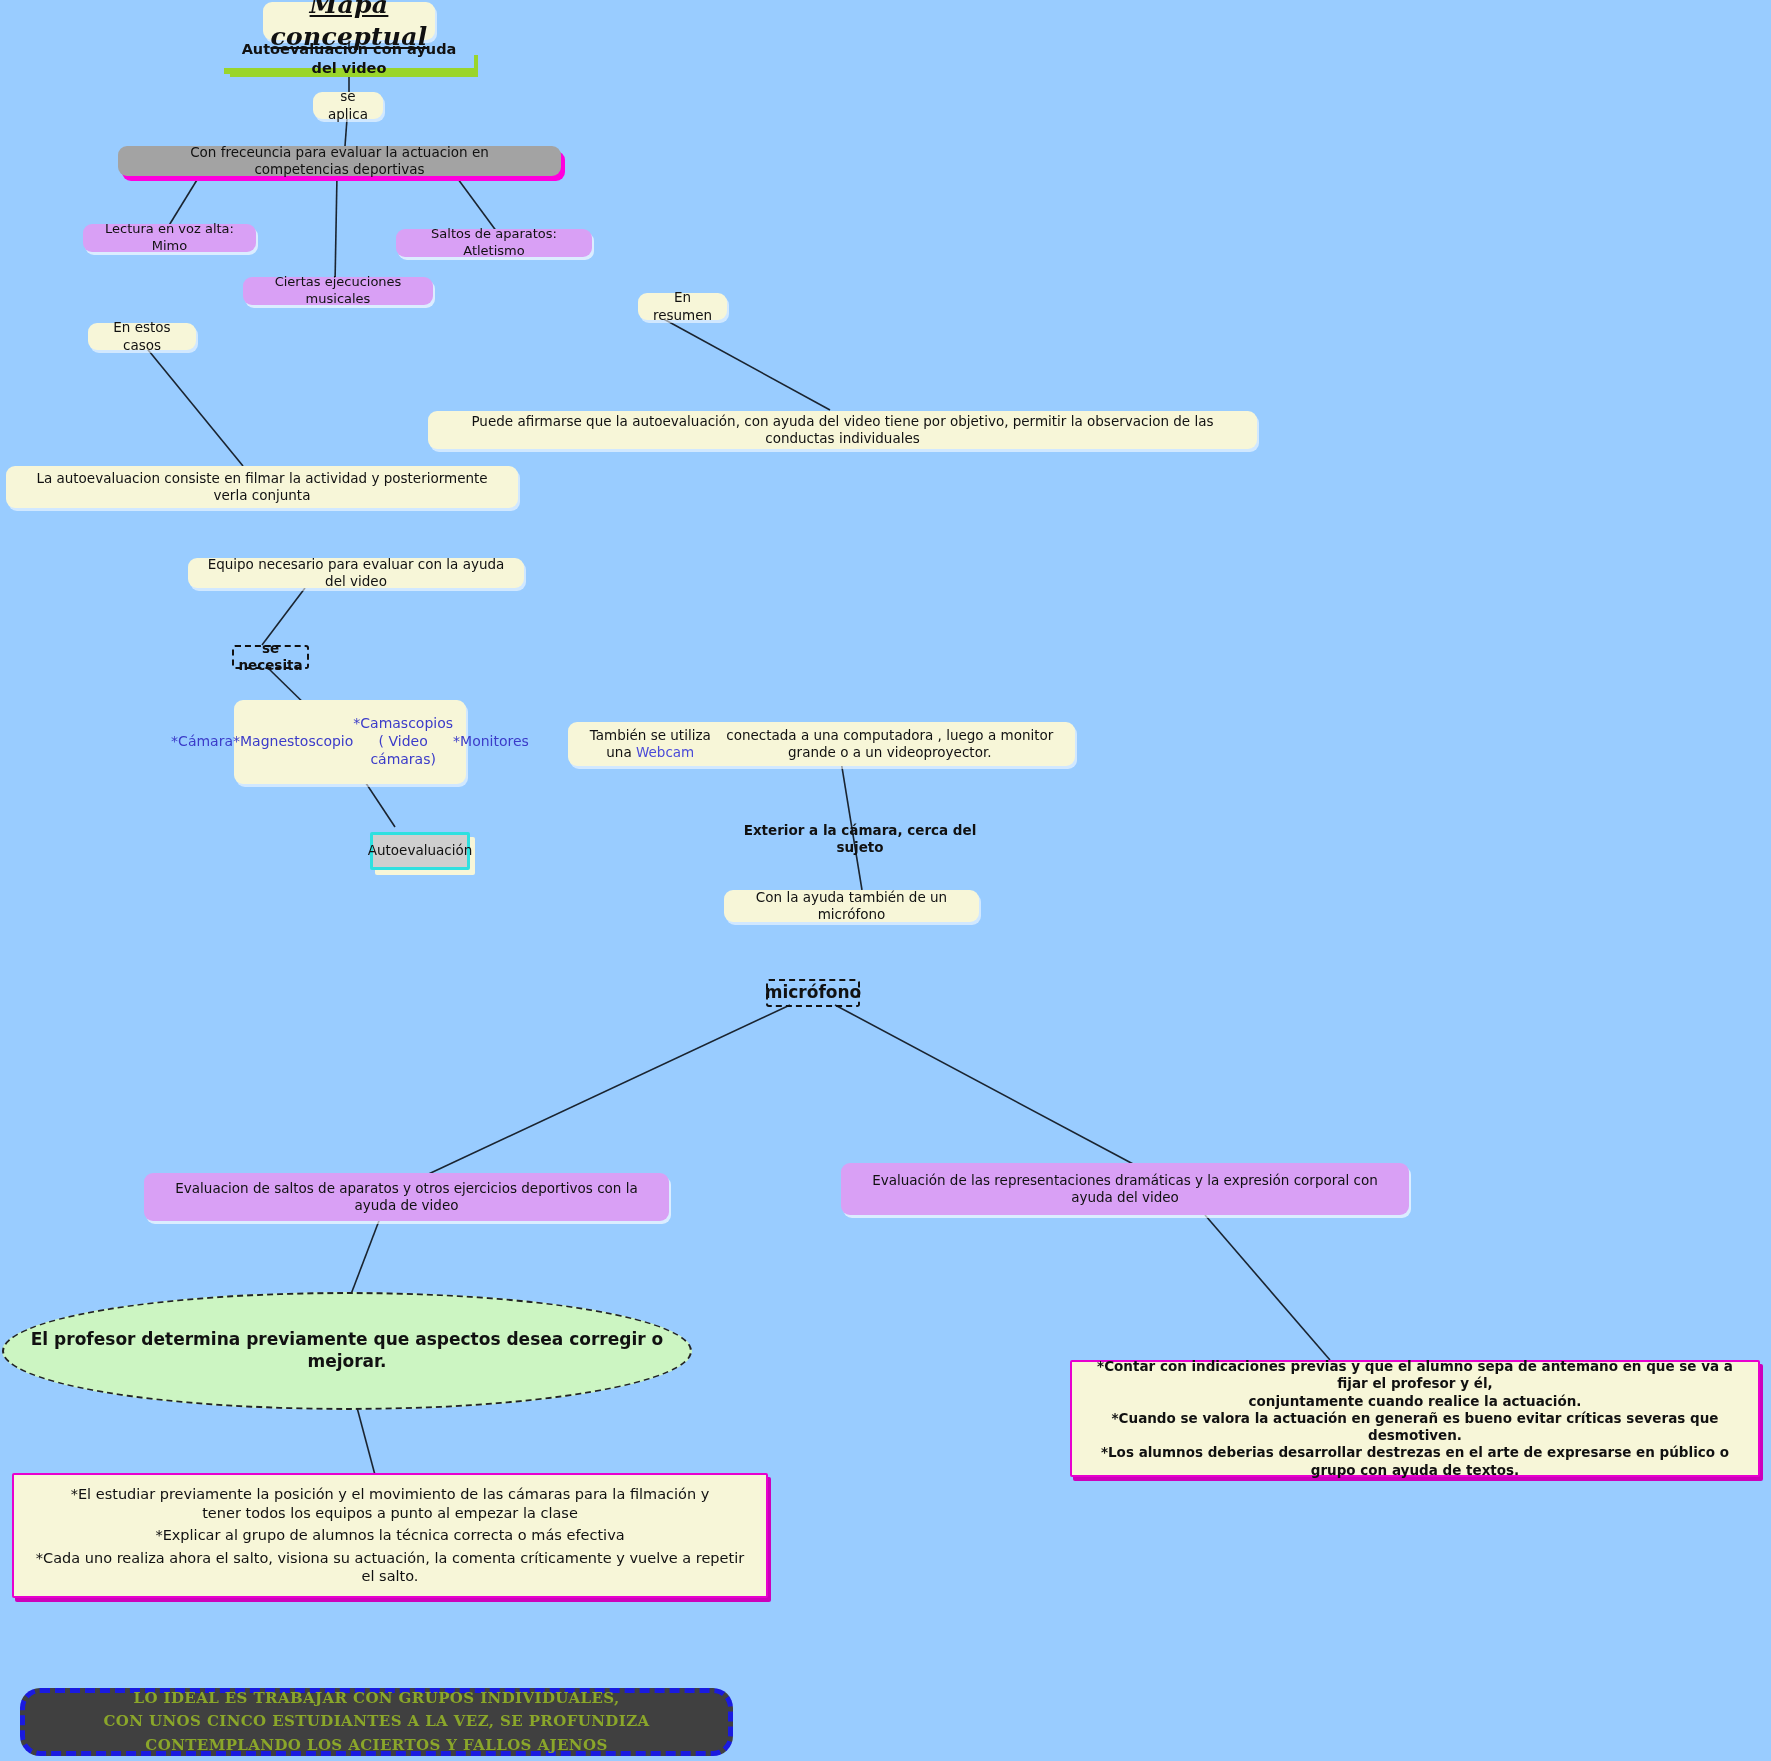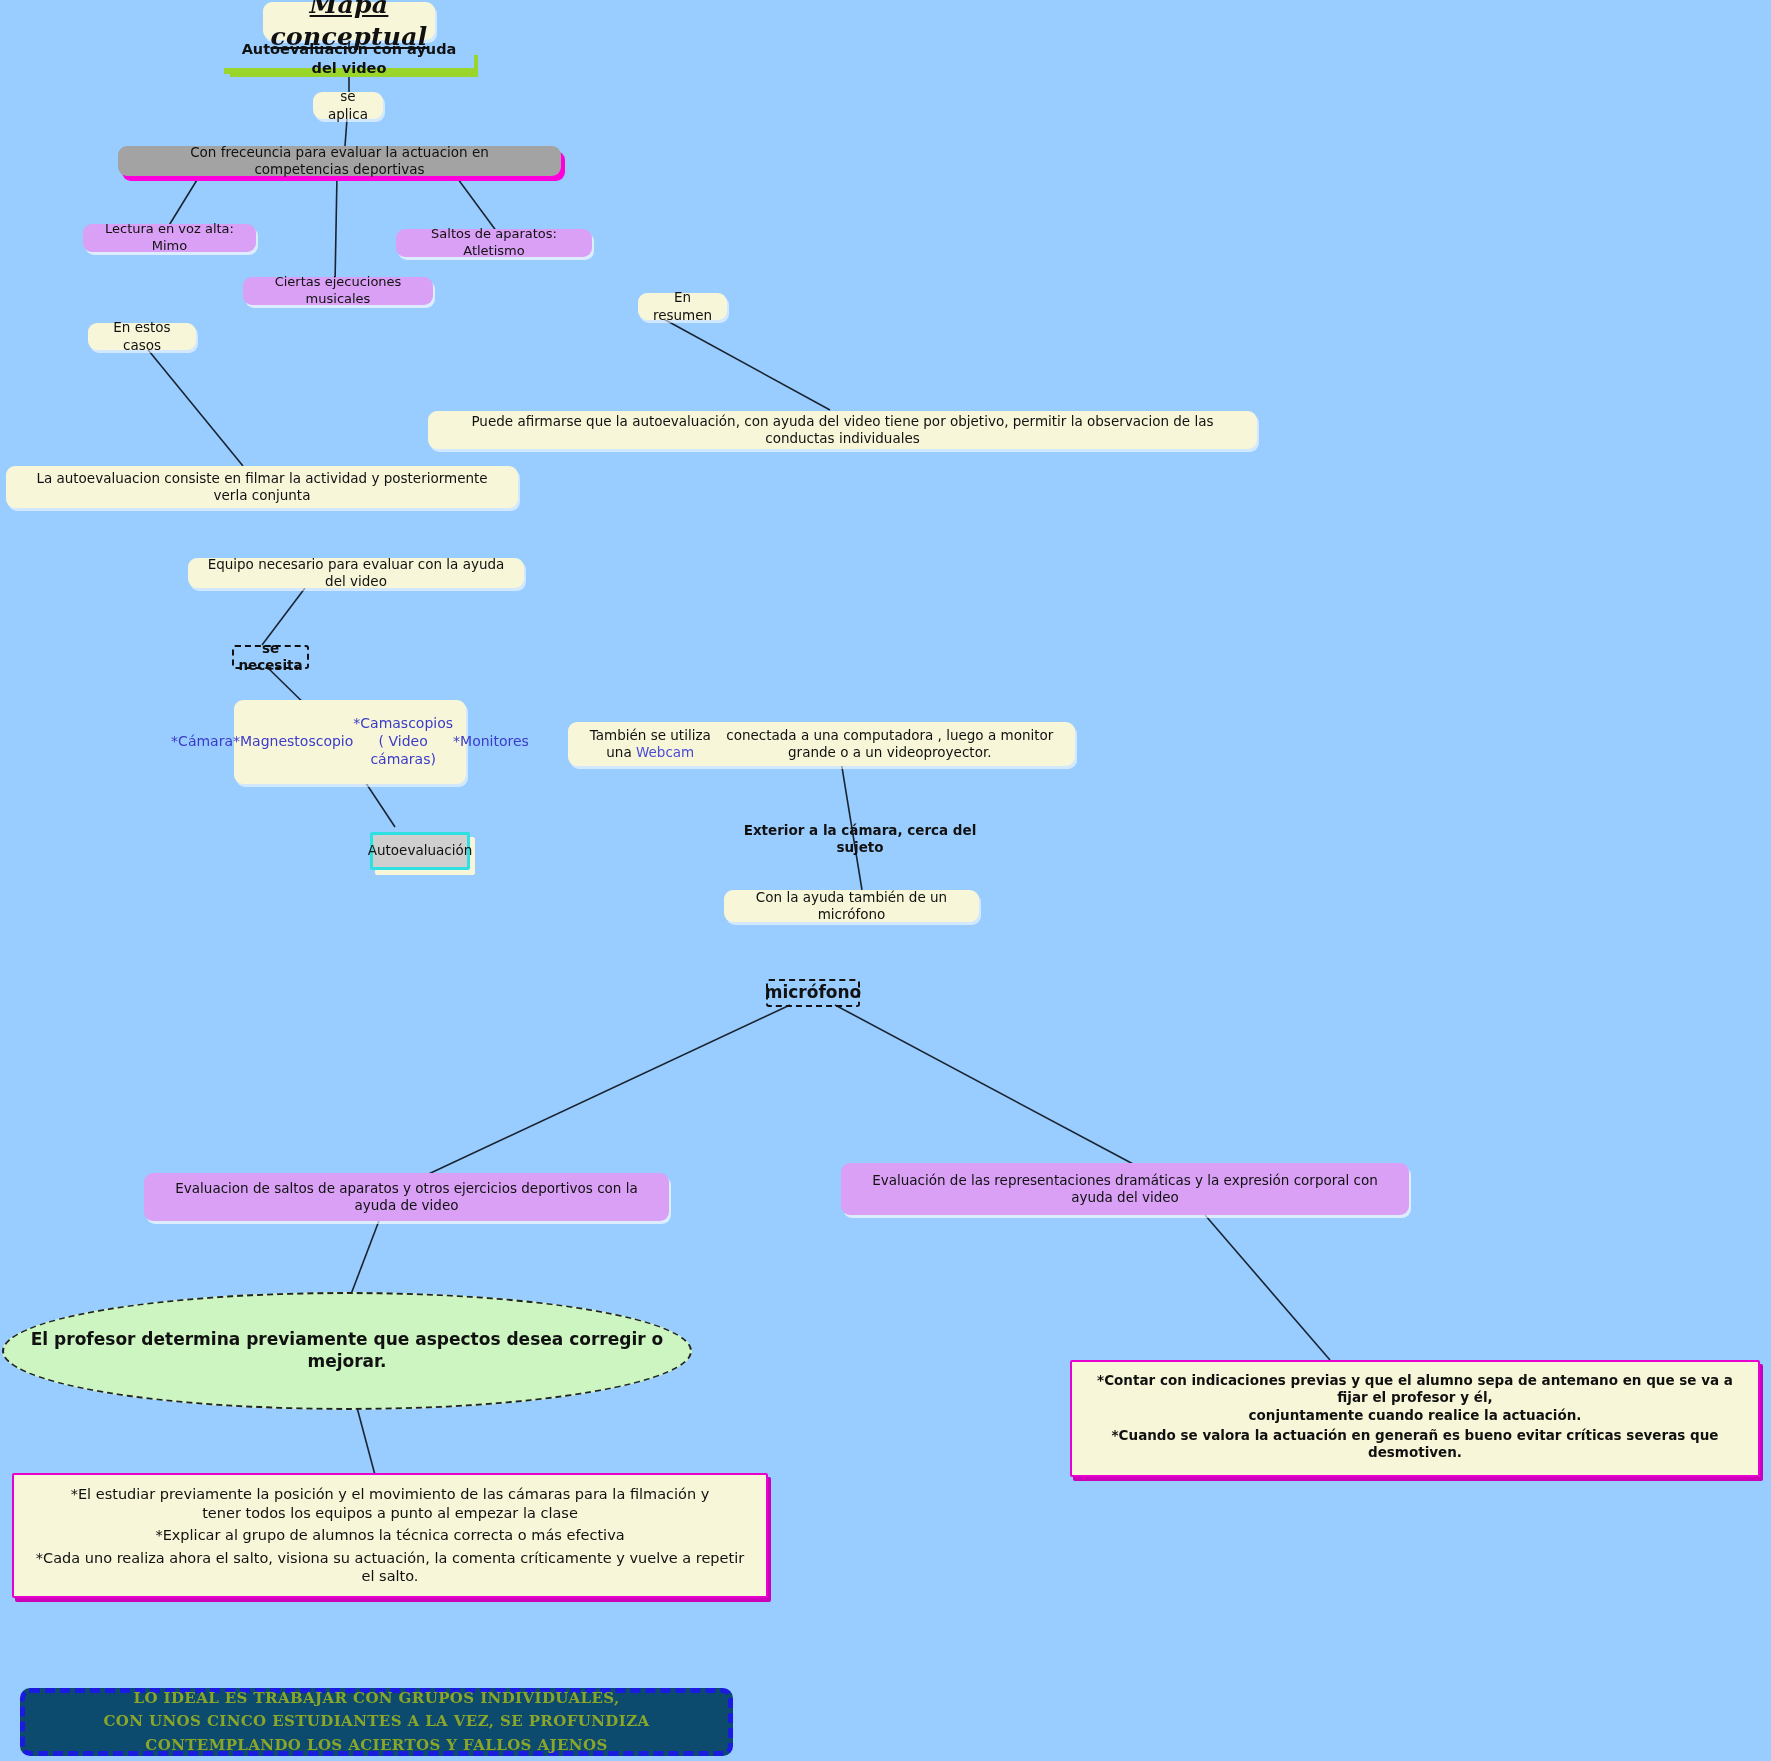--- a/index.html
+++ b/index.html
@@ -110,23 +110,23 @@
   
   .ellipse-green {
     background: #ccf5c2;
     border: 2px dashed #222222;
     border-radius: 50%;
     font-weight: bold;
     padding: 0 26px;
   }
   
   .blue-dashed {
-    background: #0c4a6e;
+    background: #404040;
     border: 5px dashed #1a1ae0;
-    border-radius: 10px;
+    border-radius: 20px;
     padding: 10px 16px;
   }
   .olive-serif {
     font-family: "DejaVu Serif", "Liberation Serif", serif;
     color: #8aa62a;
     font-weight: bold;
     font-size: 15px;
     letter-spacing: 0.4px;
     line-height: 1.55;
   }
@@ -237,20 +237,21 @@
     <span style="height:18px;"></span>
     <span>*Cada uno realiza ahora el salto, visiona su actuación, la comenta críticamente y vuelve a repetir el salto.</span>
   </div>
 
   <div class="node cream-frame-magenta" style="left:1070px; top:1360px; width:690px; height:117px; font-size:13.5px; flex-direction:column;font-weight:bold;">
     <span>*Contar con indicaciones previas y que el alumno sepa de antemano en que se va a fijar el profesor y él,</span>
     <span>conjuntamente cuando realice la actuación.</span>
     <span style="height:16px;"></span>
     <span>*Cuando se valora la actuación en generañ es bueno evitar críticas severas que desmotiven.</span>
     <span style="height:16px;"></span>
+    <span>*Los alumnos deberias desarrollar destrezas en el arte de expresarse en público o grupo con ayuda de textos.</span>
   </div>
 
   <div class="node blue-dashed" style="left:20px; top:1688px; width:713px; height:68px; flex-direction:column;">
     <span class="olive-serif">LO IDEAL ES TRABAJAR CON GRUPOS INDIVIDUALES,</span>
     <span class="olive-serif">CON UNOS CINCO ESTUDIANTES A LA VEZ, SE PROFUNDIZA CONTEMPLANDO LOS ACIERTOS Y FALLOS AJENOS</span>
   </div>
 
 </div>
 
 </body></html>

